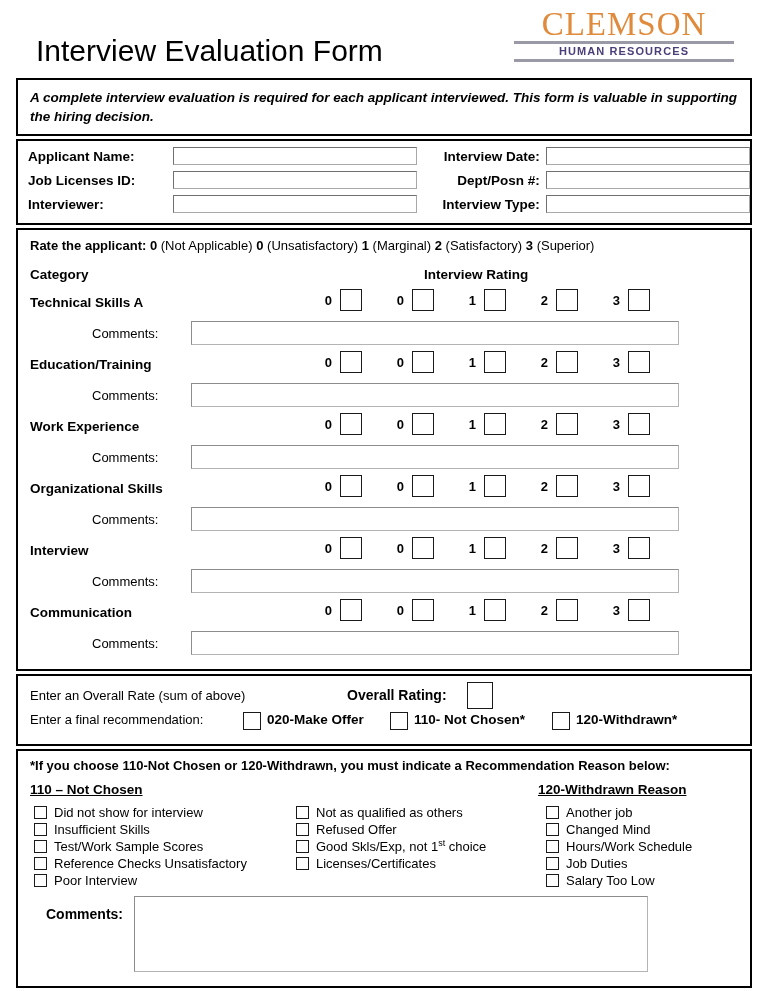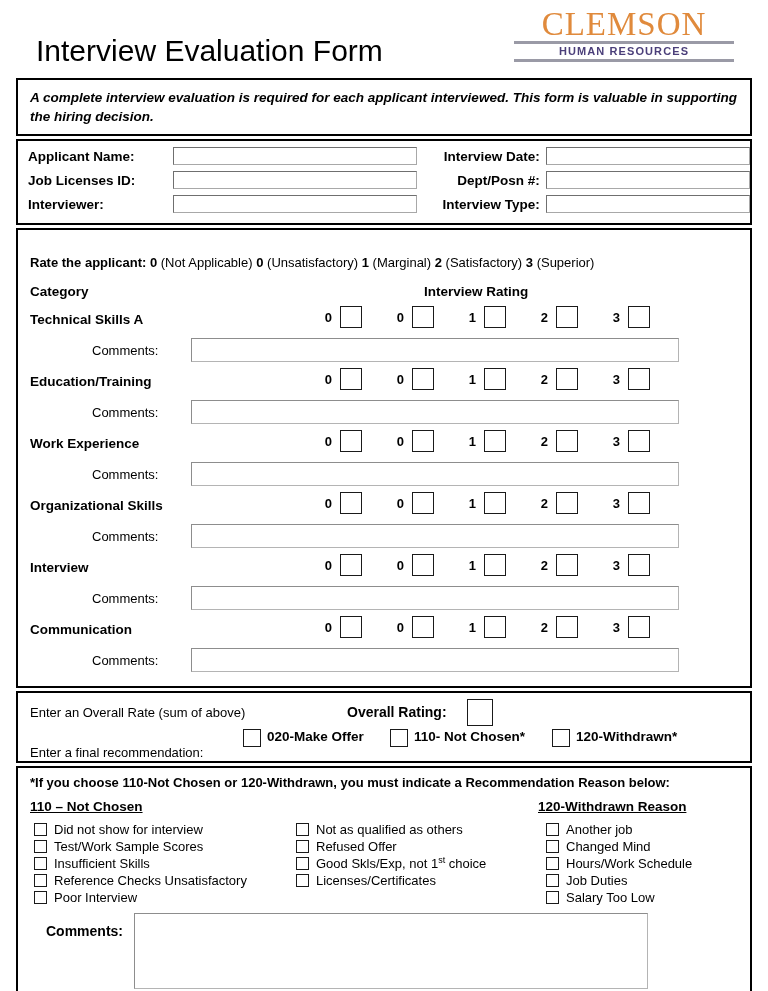--- a/index.html
+++ b/index.html
@@ -97,21 +97,21 @@
     border-left-color: #6f6f6f;
     height: 18px;
     background: #fff;
     box-sizing: border-box;
   }
   .field.f1 { width: 248px; }
   .field.f2 { width: 208px; }
 
   
   .rate {
-    padding: 25px 8px 8px 12px;
+    padding: 8px 8px 8px 12px;
   }
   .rate-scale {
     font-size: 13px;
     margin-bottom: 14px;
     white-space: nowrap;
   }
   .rate-scale b { font-weight: bold; }
   .rate-heads {
     position: relative;
     height: 22px;
@@ -210,21 +210,21 @@
     height: 27px;
     border: 1.5px solid #1a1a1a;
     background: #fff;
     box-sizing: border-box;
   }
   .ov-row2 {
     position: relative;
     height: 24px;
     font-size: 13px;
   }
-  .ov-row2 .t3 { position: absolute; left: 0; top: 16px; }
+  .ov-row2 .t3 { position: absolute; left: 0; top: 0; }
   .rec {
     position: absolute;
     top: 0;
     display: flex;
     align-items: flex-start;
   }
   .rec .cb {
     width: 18px; height: 18px;
     border: 1.5px solid #1a1a1a;
     background: #fff;
@@ -597,25 +597,25 @@
     </div>
 
     <div class="cols">
       <div class="col c1">
         <div class="opt">
             <span class="cb"></span>
             <span class="ol">Did not show for interview</span>
           </div>
         <div class="opt">
             <span class="cb"></span>
+            <span class="ol">Insufficient Skills</span>
+          </div>
+        <div class="opt">
+            <span class="cb"></span>
             <span class="ol">Test/Work Sample Scores</span>
-          </div>
-        <div class="opt">
-            <span class="cb"></span>
-            <span class="ol">Insufficient Skills</span>
           </div>
         <div class="opt">
             <span class="cb"></span>
             <span class="ol">Reference Checks Unsatisfactory</span>
           </div>
         <div class="opt">
             <span class="cb"></span>
             <span class="ol">Poor Interview</span>
           </div>
       </div>

